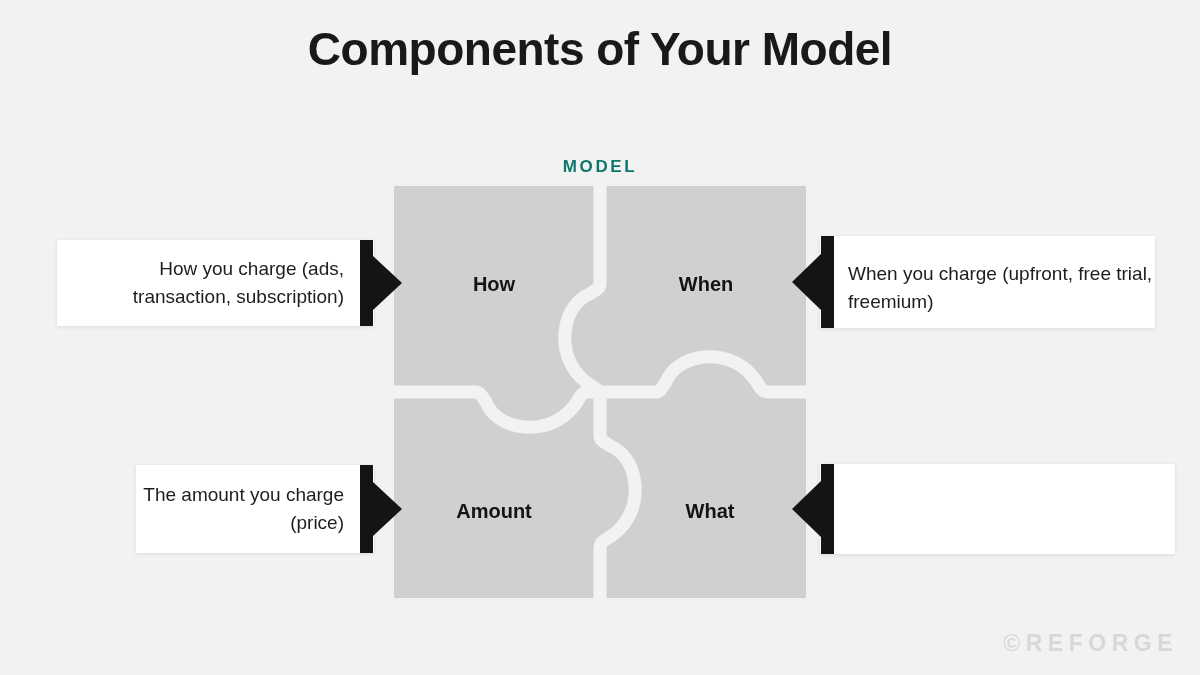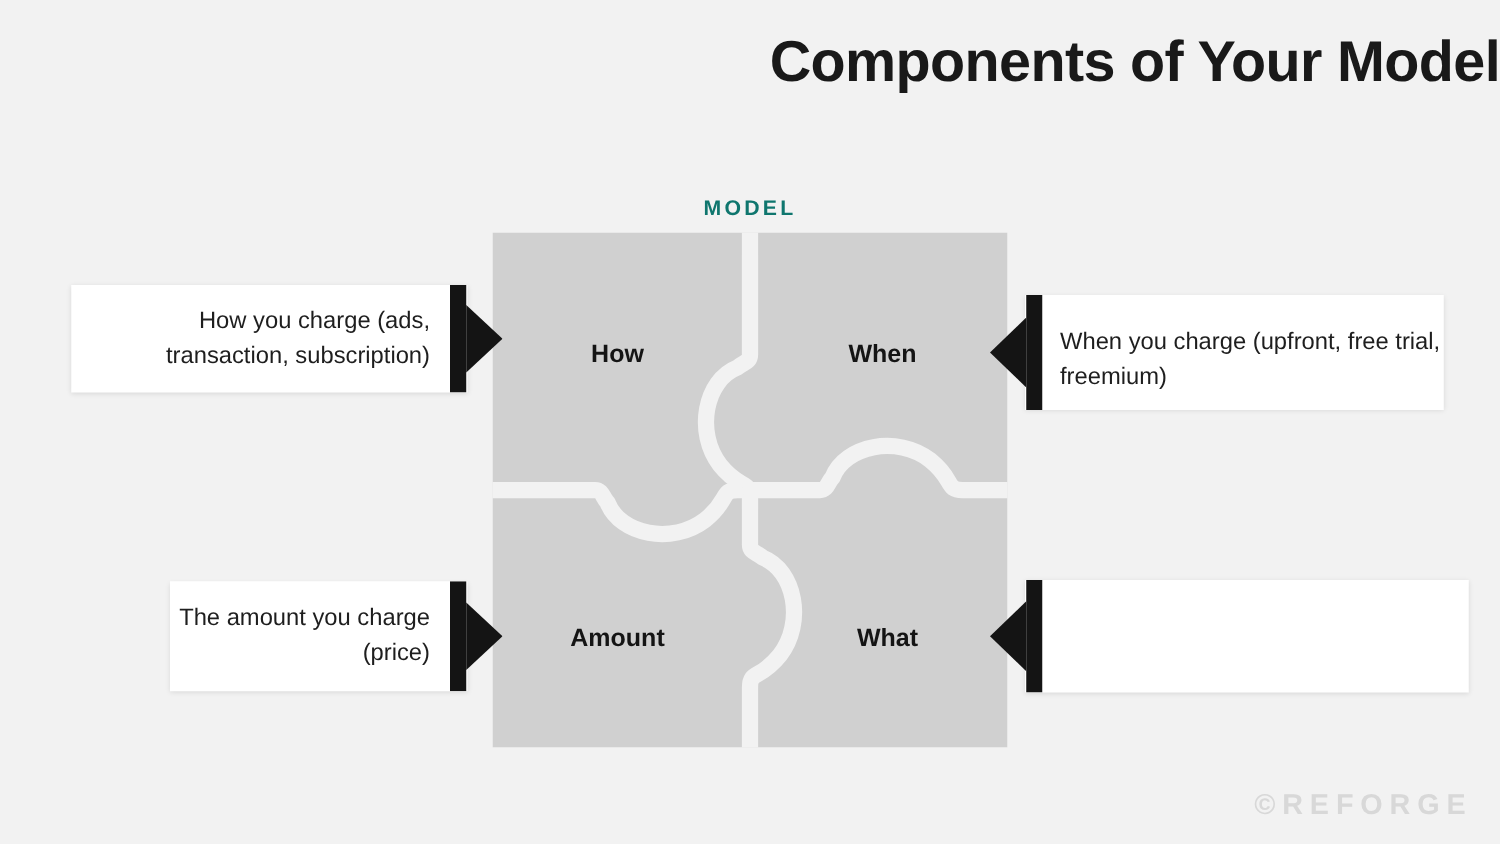--- a/index.html
+++ b/index.html
@@ -13,21 +13,21 @@
     font-family: "Liberation Sans", sans-serif;
     overflow: hidden;
     position: relative;
   }
 
   #page-title {
     position: absolute;
     top: 22px;
     left: 0;
     width: 1200px;
-    text-align: right;
+    text-align: center;
     font-size: 46px;
     font-weight: bold;
     color: #191919;
     letter-spacing: -0.5px;
     font-family: "Liberation Sans", sans-serif;
   }
 
   #model-label {
     position: absolute;
     top: 157px;
@@ -89,21 +89,21 @@
     position: absolute;
     top: 0;
     height: 100%;
     width: 42px;
     pointer-events: none;
   }
   .arrow svg { display: block; width: 100%; height: 100%; }
 
   
   #callout-how {
-    left: 57px; top: 228px; width: 317px; height: 86px;
+    left: 57px; top: 240px; width: 317px; height: 86px;
   }
   #callout-how .callout-text { text-align: right; padding-right: 30px; }
   #callout-how .arrow { right: -28px; }
 
   
   #callout-when {
     left: 820px; top: 236px; width: 335px; height: 92px;
   }
   #callout-when .callout-text { text-align: left; padding-left: 28px; margin-top: 12px; }
   #callout-when .arrow { left: -28px; }

